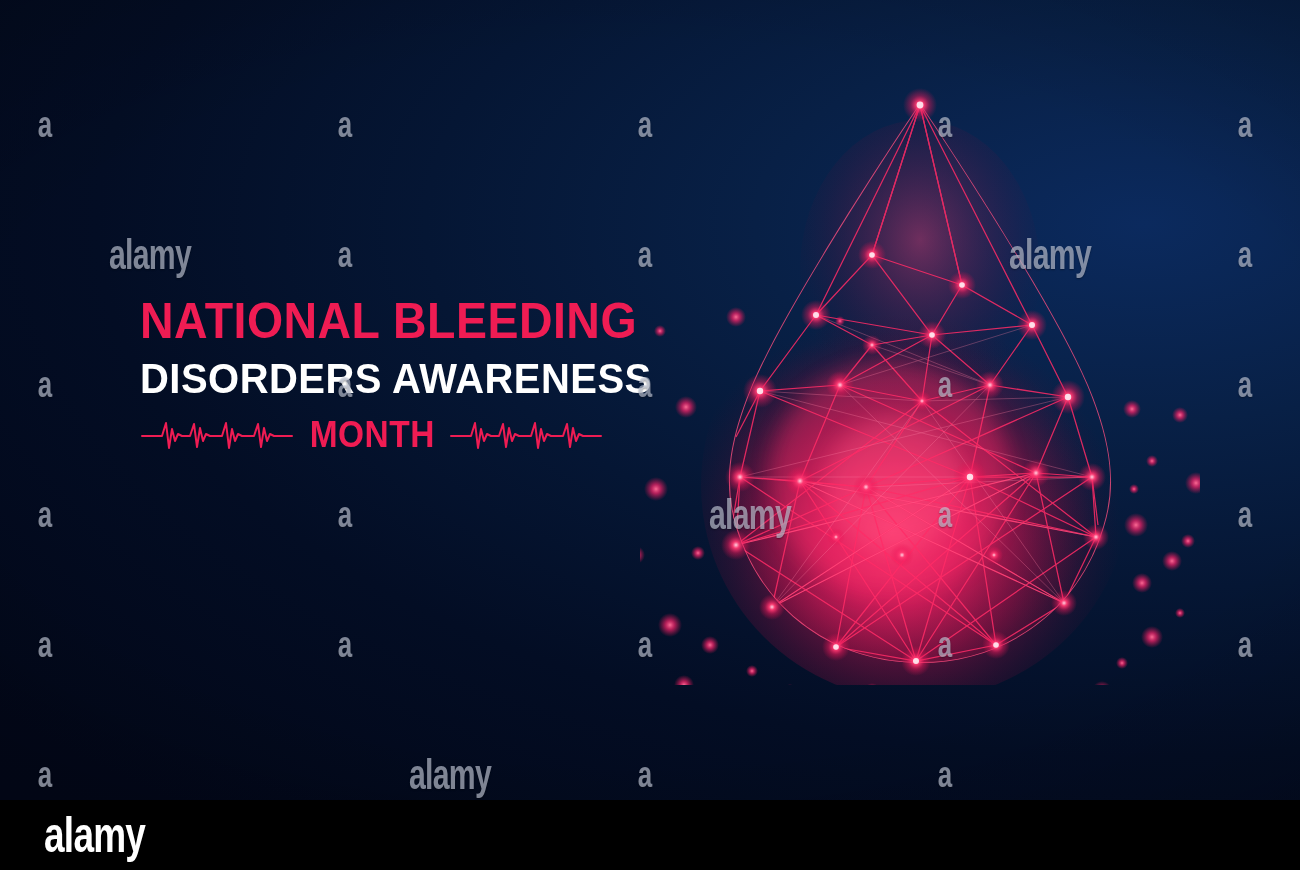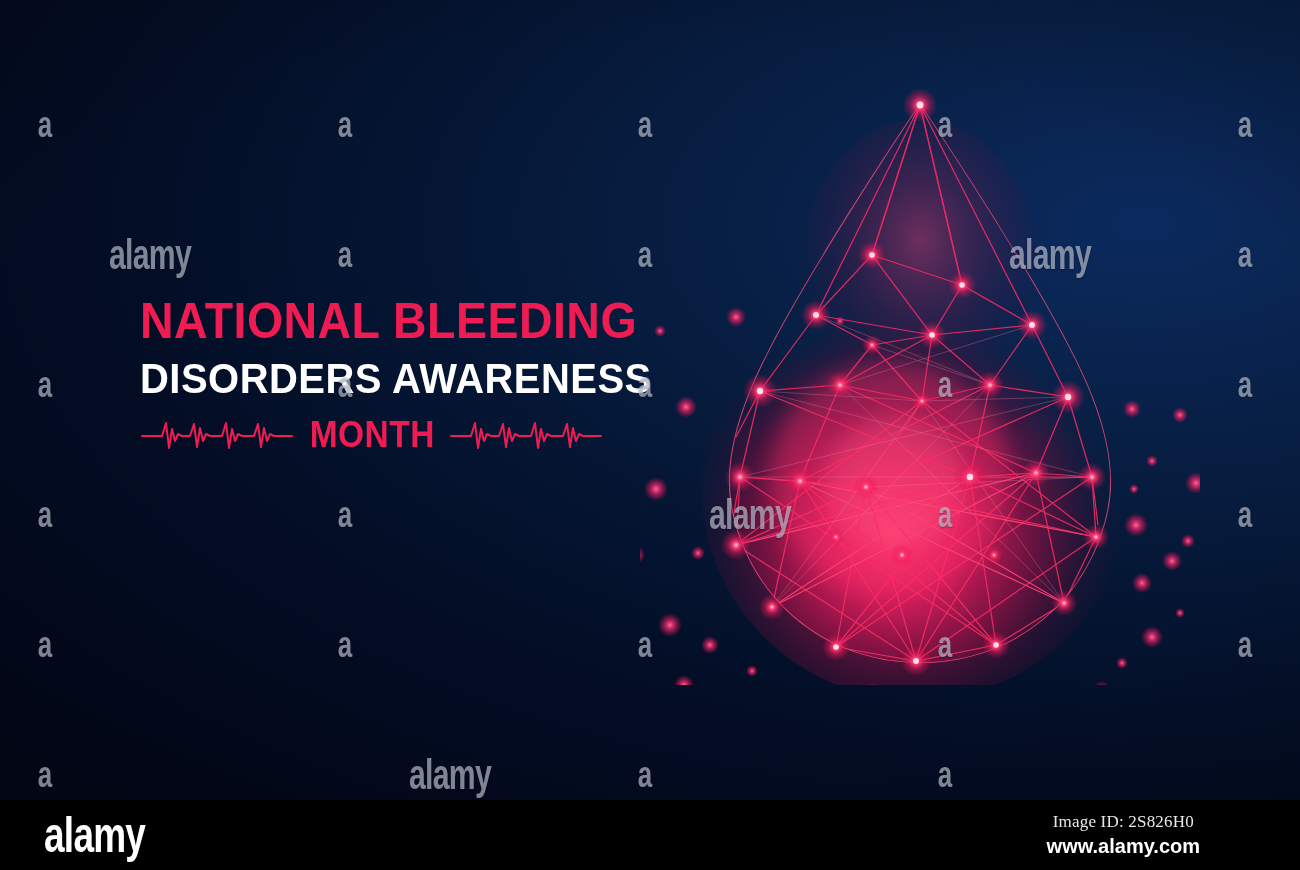--- a/index.html
+++ b/index.html
@@ -338,19 +338,15 @@
         <div class="wm a" style="left: 1245px; top: 645px;">a</div>
         <div class="wm a" style="left: 45px; top: 775px;">a</div>
         <div class="wm word" style="left: 450px; top: 775px;">alamy</div>
         <div class="wm a" style="left: 645px; top: 775px;">a</div>
         <div class="wm a" style="left: 945px; top: 775px;">a</div>
       </div>
   </div>
 
   <div id="footer">
     <div class="logo">alamy</div>
-    <div class="meta">
-      <div class="id">Image ID: 2S826H0</div>
-      <div class="url">www.alamy.com</div>
-    </div>
   </div>
 
 </div>
 
 </body></html>

